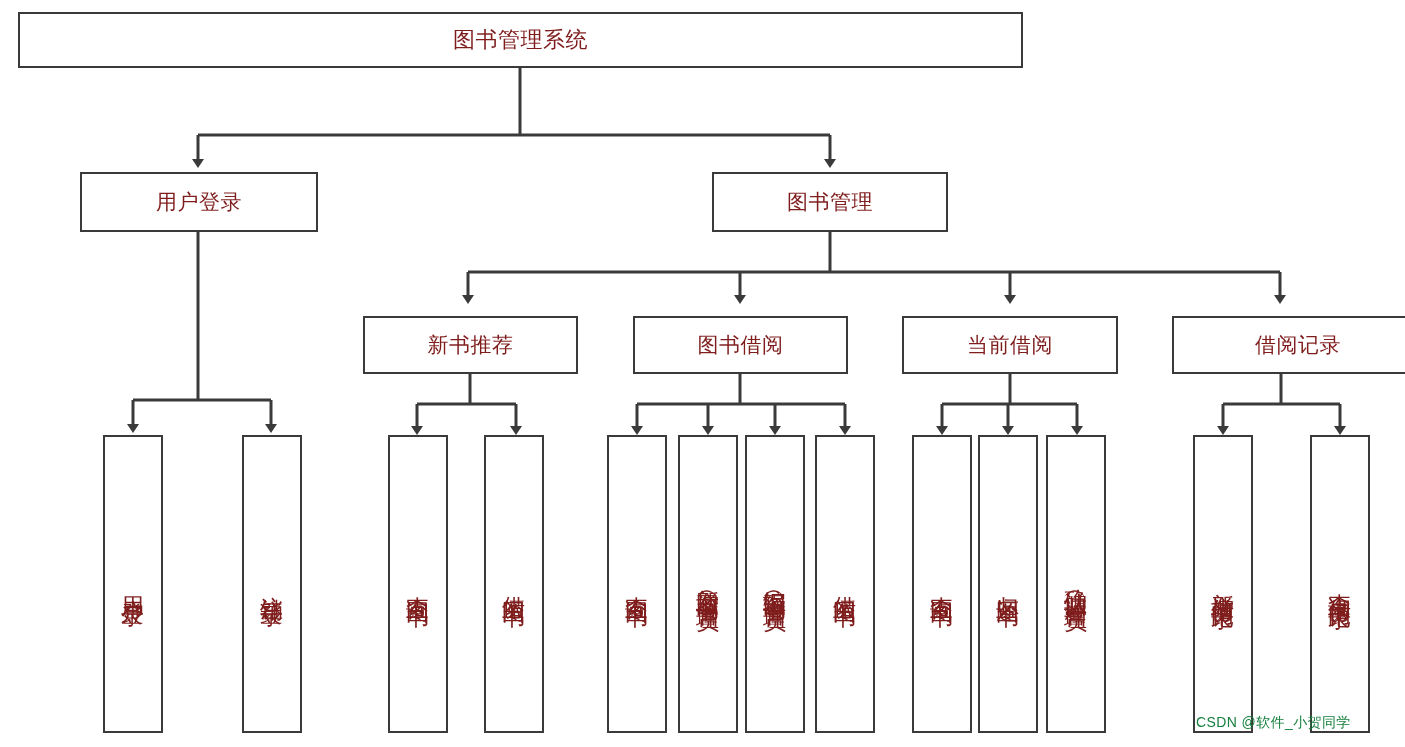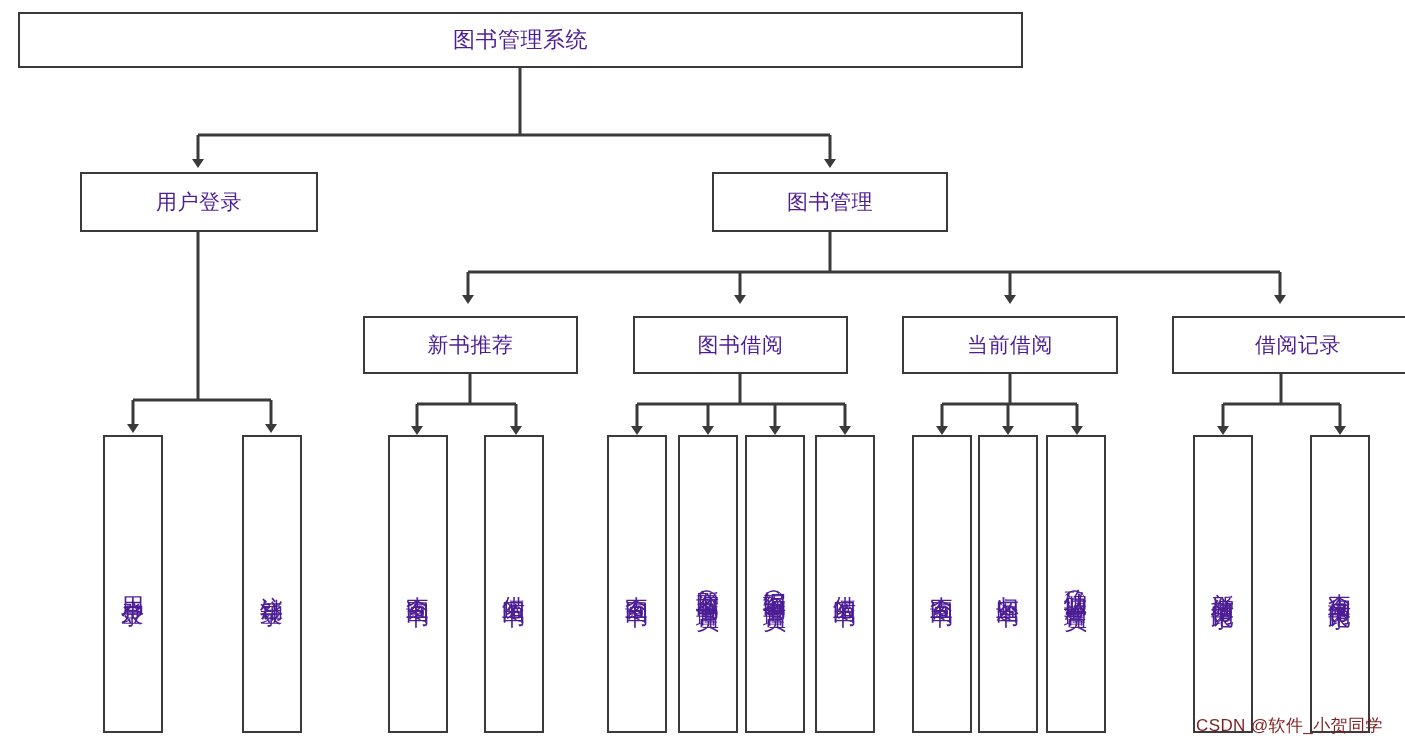--- a/index.html
+++ b/index.html
@@ -22,21 +22,21 @@
     left: 0;
     top: 0;
     width: 1405px;
     height: 747px;
   }
   .node {
     position: absolute;
     box-sizing: border-box;
     border: 2px solid #3a3a3a;
     background: #ffffff;
-    color: #4c1d95;
+    color: #7f1d1d;
     display: flex;
     align-items: center;
     justify-content: center;
     overflow: hidden;
   }
   .node .label {
     display: block;
     text-align: center;
     line-height: 1.18;
     letter-spacing: 0.5px;
@@ -55,22 +55,22 @@
   .node.vert .label {
     writing-mode: vertical-rl;
     text-orientation: upright;
     font-size: 23px;
     line-height: 1.05;
     letter-spacing: 3px;
     max-height: 280px;
   }
   .watermark {
     position: absolute;
-    font-size: 17px;
-    color: #7f1d1d;
+    font-size: 14px;
+    color: #15803d;
     white-space: nowrap;
     letter-spacing: 0.4px;
   }
 </style>
 </head>
 <body>
 
 <div id="canvas">
 
   <svg id="edges" viewBox="0 0 1405 747" xmlns="http://www.w3.org/2000/svg">

